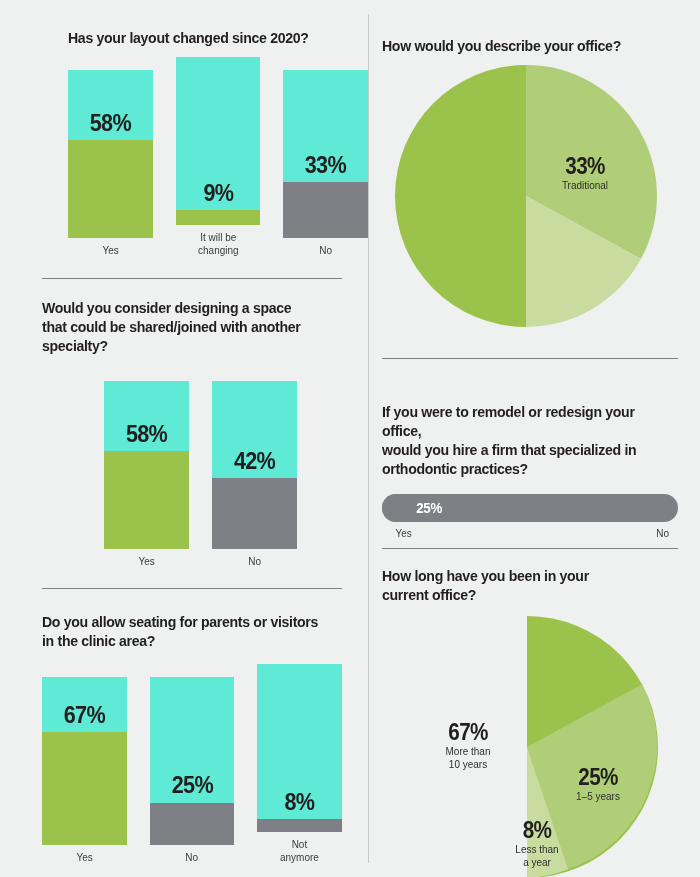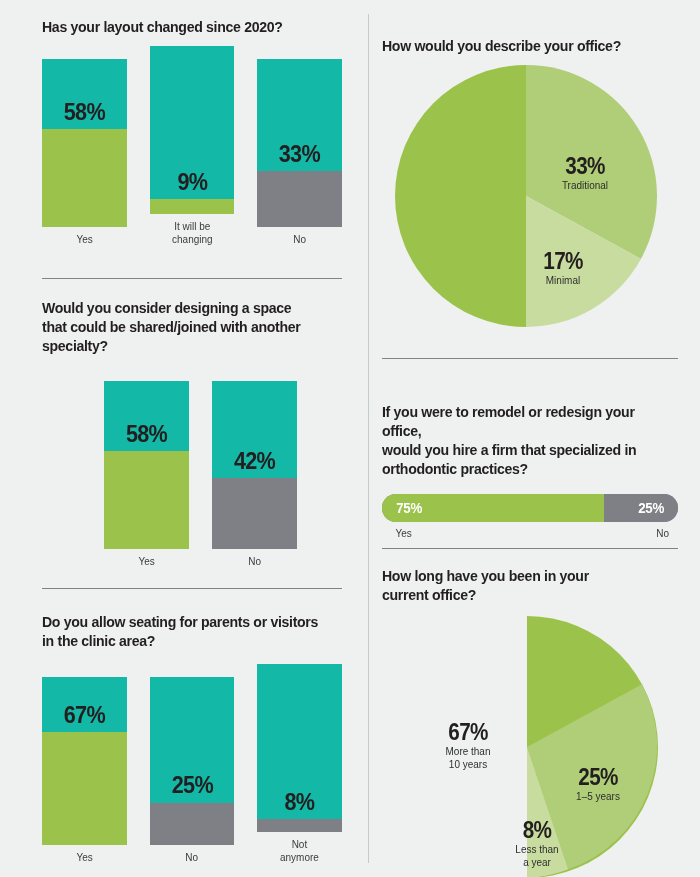--- a/index.html
+++ b/index.html
@@ -74,21 +74,21 @@
   .vbar-col {
     position: relative;
     display: flex;
     flex-direction: column;
     align-items: center;
   }
 
   .vbar-track {
     position: relative;
     width: 100%;
-    background: #14b8a6;
+    background: #5eead4;
     display: flex;
     align-items: flex-end;
     justify-content: center;
   }
 
   .vbar-fill {
     position: absolute;
     left: 0;
     bottom: 0;
     width: 100%;
@@ -190,21 +190,21 @@
 </style>
 </head>
 <body>
 
 <div id="infographic">
 
   <div class="v-divider"></div>
 
   <div class="col col-left">
 
-    <div class="panel" style="top:17px;">
+    <div class="panel" style="top:28px;margin-left:26px;">
       <div class="q-title">Has your layout changed since 2020?</div>
 
       <div class="vbar-chart" style="height:196px; margin-top:13px; gap:23px;">
 
         <div class="vbar-col" style="width:85px;">
           <div class="vbar-track" style="height:168px;">
             <div class="vbar-fill fill-green" style="height:58%;"></div>
             <div class="vbar-value" style="bottom:61%;">58%</div>
           </div>
           <div class="vbar-label">Yes</div>
@@ -310,41 +310,34 @@
 
           <path d="M 136 131 L 250.9 193.9 A 131 131 0 0 1 136 262 Z" fill="#c9dca0"></path>
         </svg>
 
 
         <div class="pie-lab" style="left:146px; top:90px; width:98px;">
           <div class="pie-pct">33%</div>
           <div class="pie-name">Traditional</div>
         </div>
 
-        <div class="pie-lab" style="left:128px; top:185px; width:90px;">
-          <div class="pie-pct">17%</div>
-          <div class="pie-name">Minimal</div>
-        </div>
       </div>
     </div>
 
     <div class="panel" style="top:350px;">
       <div class="h-divider"></div>
     </div>
 
     <div class="panel" style="top:394px;">
       <div class="q-title">If you were to remodel or redesign your office,
 would you hire a firm that specialized in
 orthodontic practices?</div>
 
       <div style="margin-top:16px;">
         <div class="hbar">
-          <div class="hbar-seg hbar-seg-green" style="width:75%;">
-            <span class="hbar-val">75%</span>
-          </div>
           <div class="hbar-seg hbar-seg-gray" style="width:25%;">
             <span class="hbar-val">25%</span>
           </div>
         </div>
         <div class="hbar-labels">
           <span class="hbar-lab hbar-lab-left">Yes</span>
           <span class="hbar-lab hbar-lab-right">No</span>
         </div>
       </div>
     </div>

